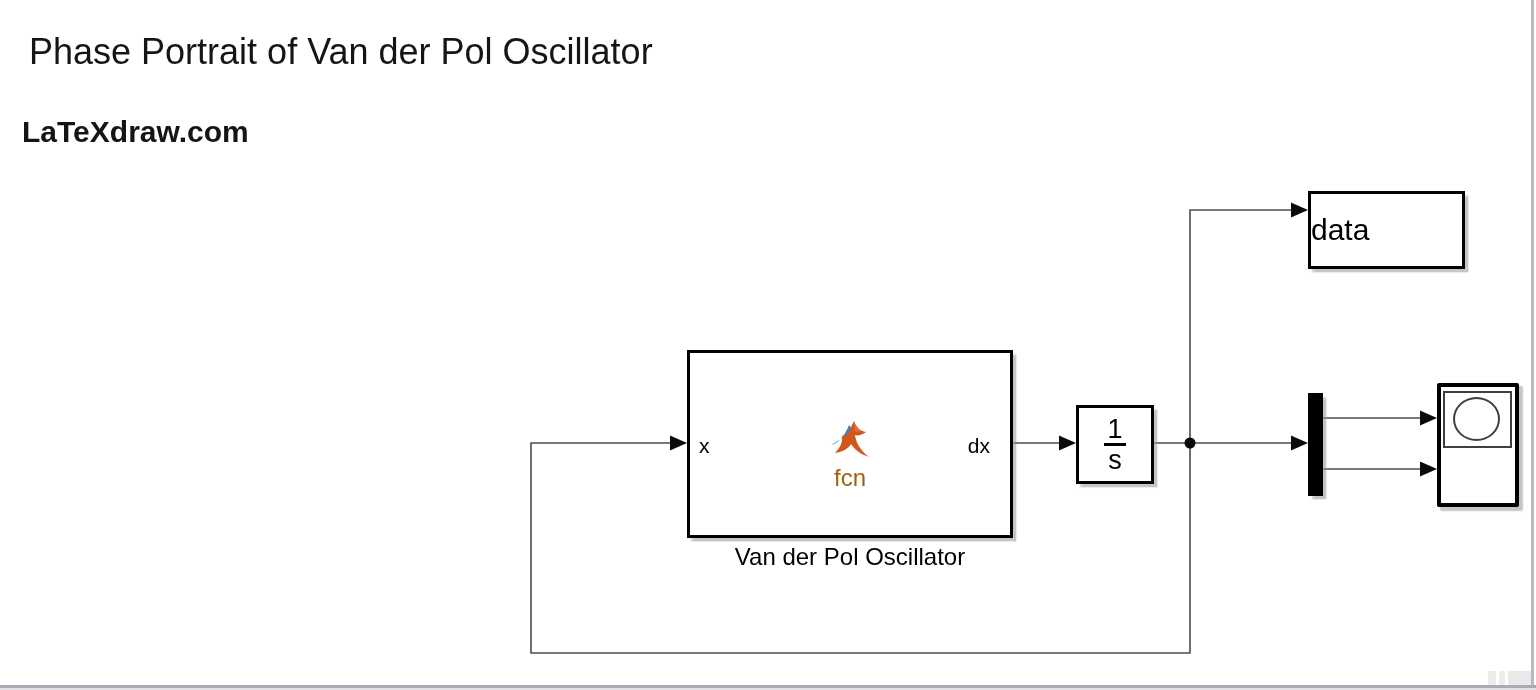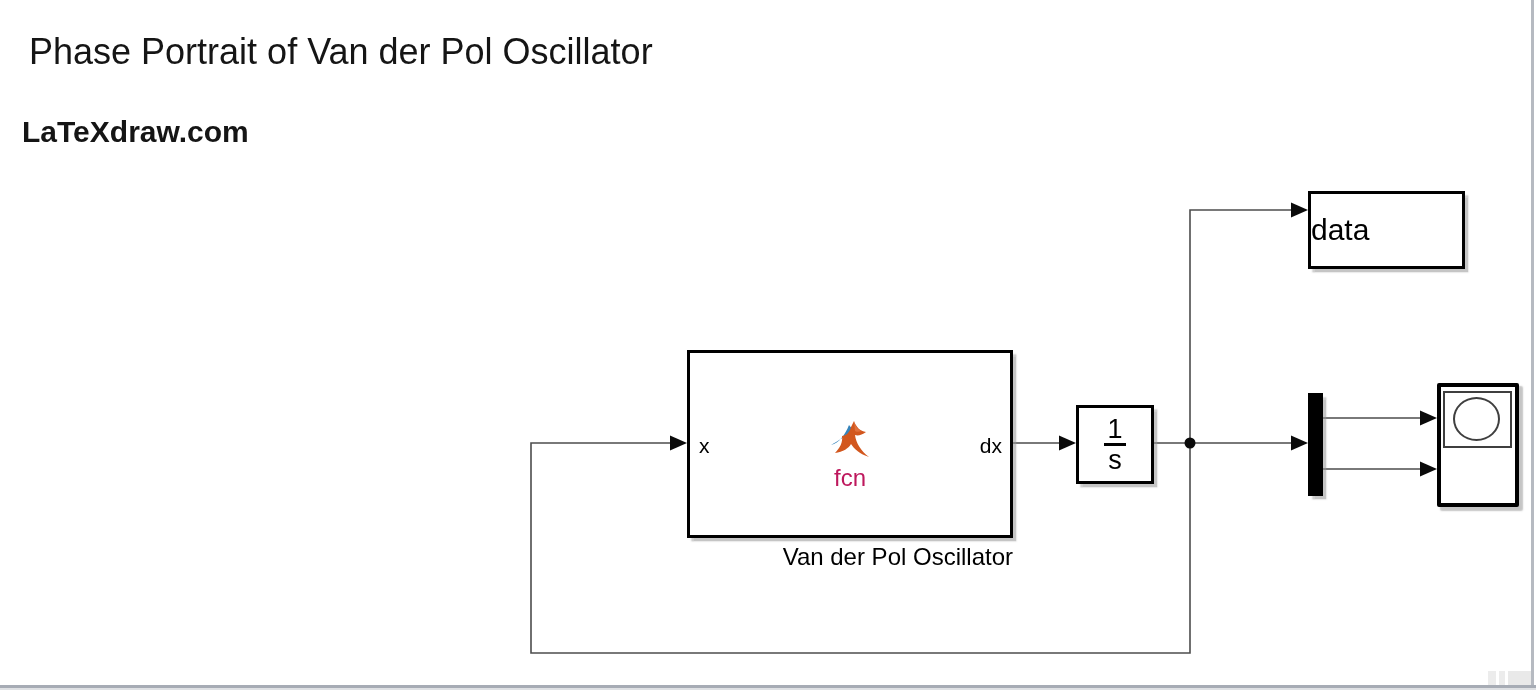--- a/index.html
+++ b/index.html
@@ -24,25 +24,25 @@
     position:absolute; box-sizing:border-box; background:#ffffff;
     border:3px solid #000;
     box-shadow:3.5px 3.5px 1.5px rgba(150,150,150,0.55);
     z-index:2;
   }
 
   
   .fcn-block { left:687px; top:350px; width:326px; height:188px; }
   .port-label { position:absolute; font-size:21px; line-height:22px; color:#000; }
   .port-in  { left:9px;  top:82px; }
-  .port-out { right:8px; top:82px;margin-left:6px; }
+  .port-out { right:20px; top:82px;margin-left:6px; }
   .matlab-logo { position:absolute; left:139px; top:65px; width:44px; height:42px; }
   .fcn-label { position:absolute; left:0; top:111px; width:100%; text-align:center;
-               font-size:24px; color:#be185d; }
-  .block-caption { left:687px; top:543px; width:326px; text-align:right;
+               font-size:24px; color:#a16207; }
+  .block-caption { left:687px; top:543px; width:326px; text-align:center;
                    font-size:24px; color:#000; z-index:2; }
 
   
   .int-block { left:1076px; top:405px; width:78px; height:79px;
                display:flex; flex-direction:column; align-items:center; justify-content:center; }
   .frac-num, .frac-den { font-size:27px; line-height:26px; color:#000; }
   .frac-bar { width:22px; height:2.5px; background:#000; margin:1px 0; }
 
   
   .data-block { left:1308px; top:172px; width:157px; height:78px;

